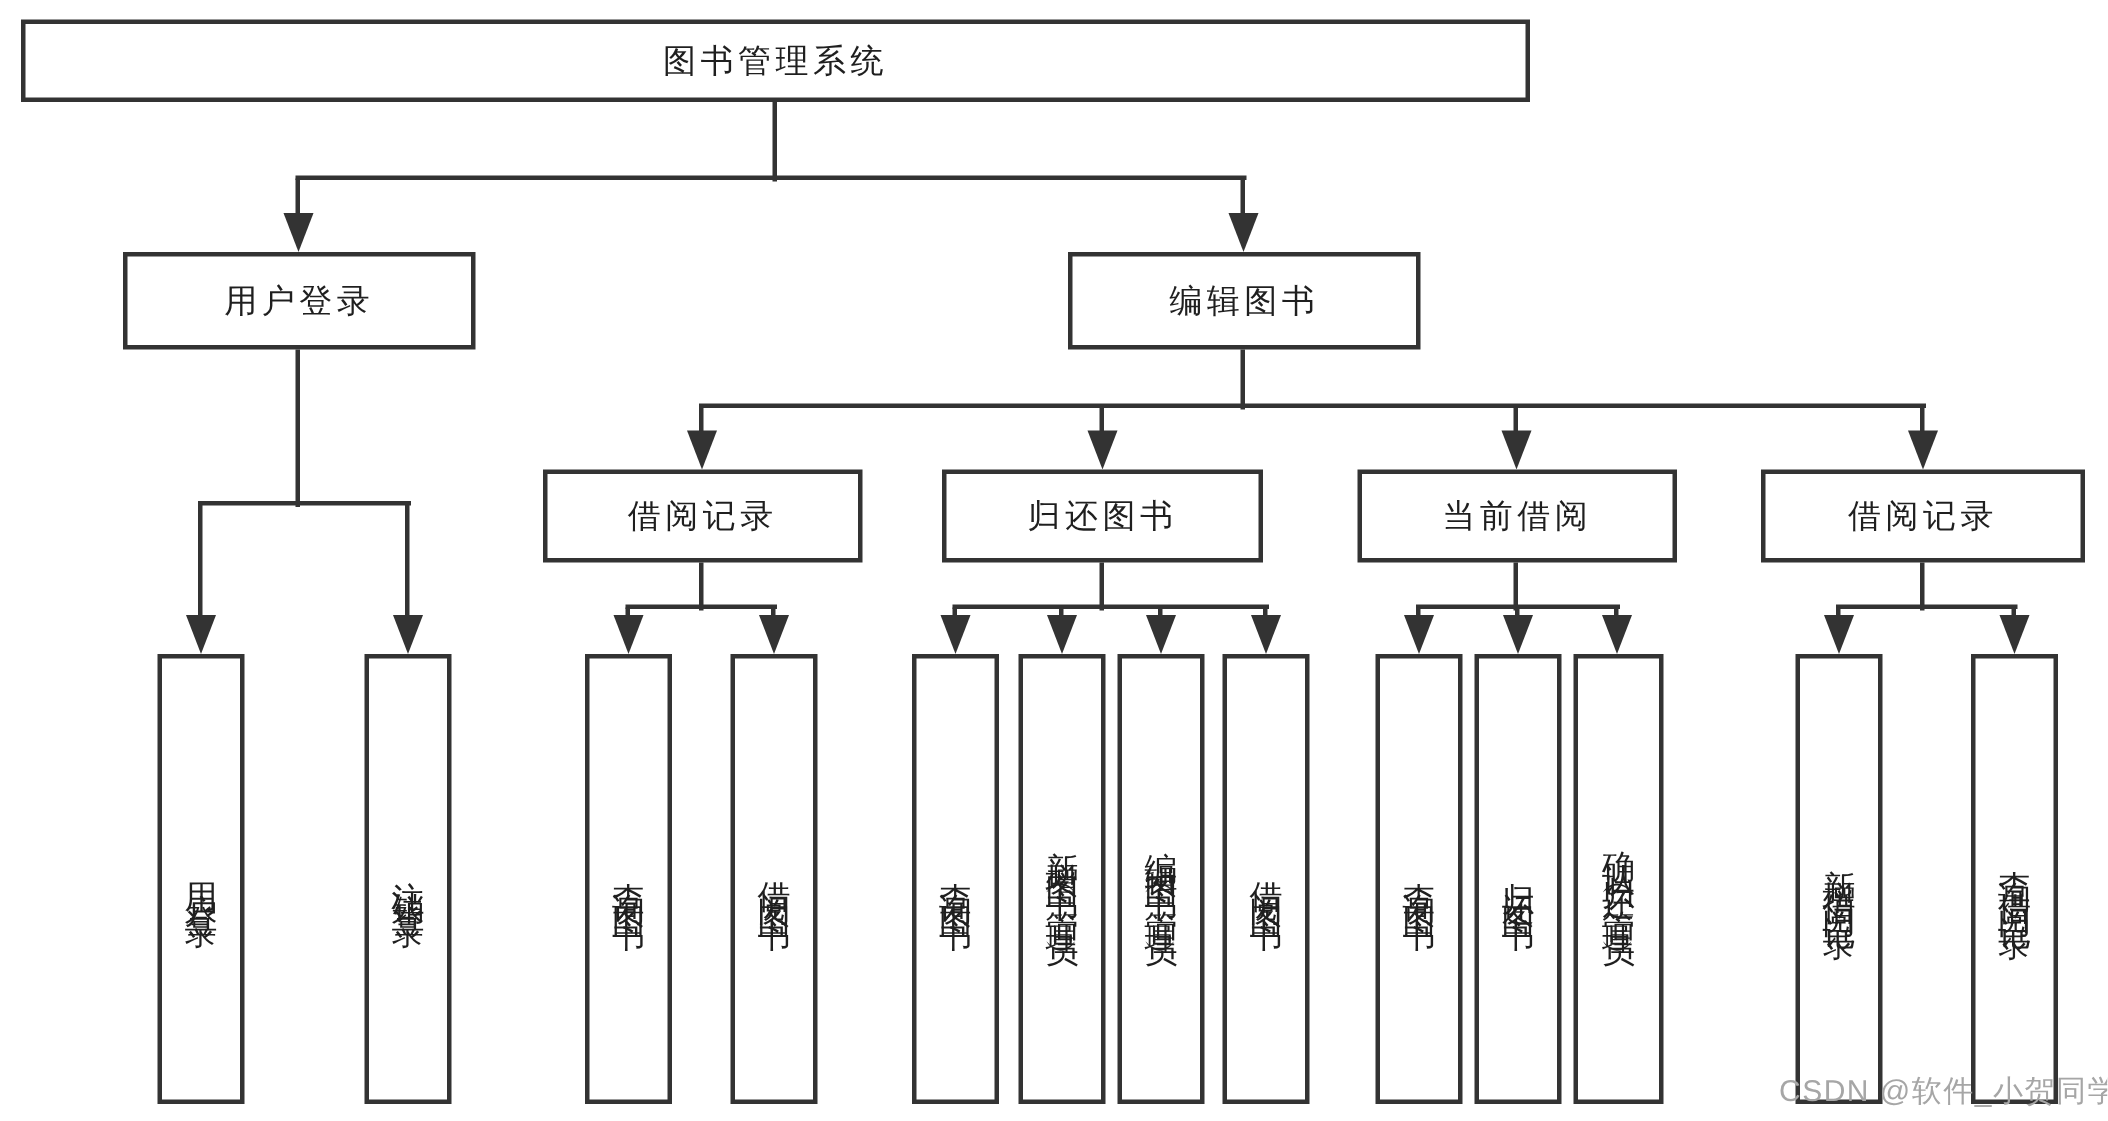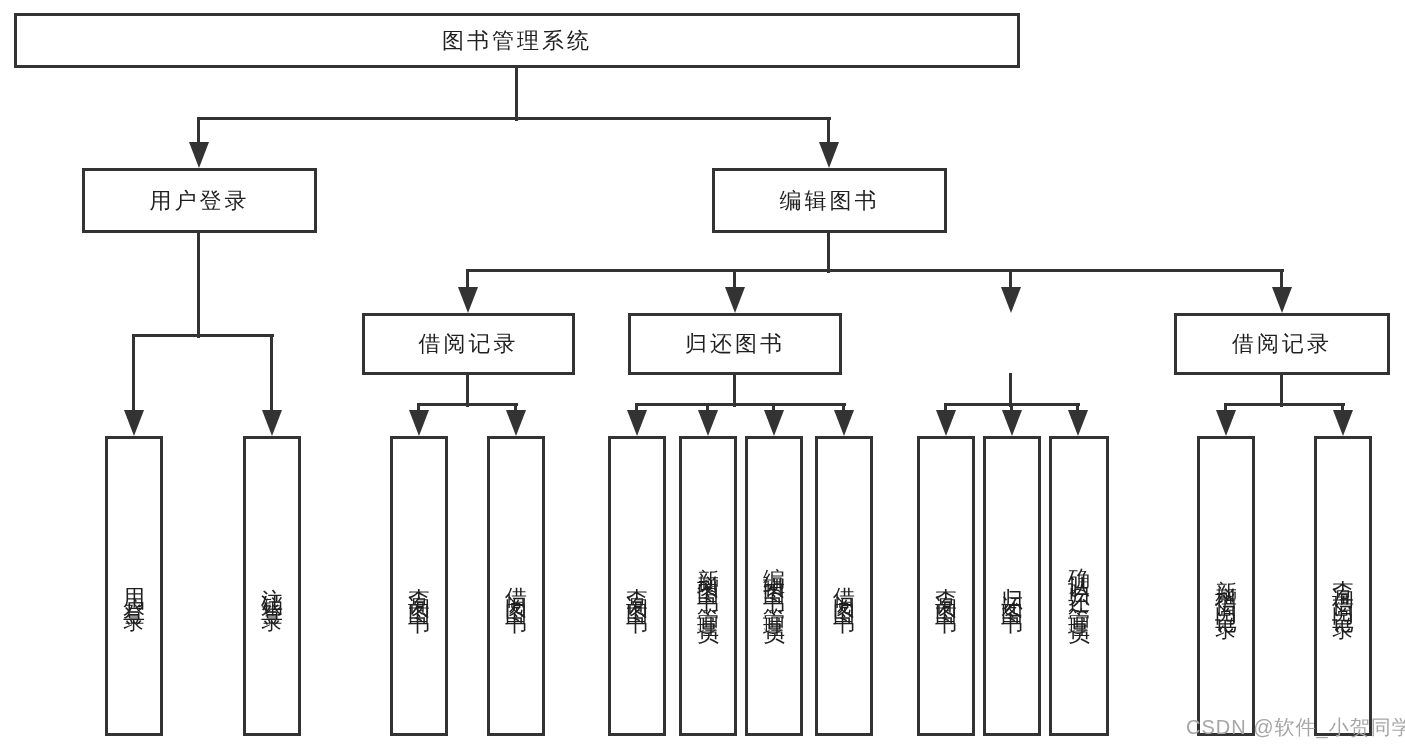--- a/index.html
+++ b/index.html
@@ -99,20 +99,23 @@
   <div class="box h" style="left:712px;top:168px;width:235px;height:65px">
     <span>编辑图书</span>
   </div>
 
   <div class="box h" style="left:362px;top:313px;width:213px;height:62px">
     <span>借阅记录</span>
   </div>
   <div class="box h" style="left:628px;top:313px;width:214px;height:62px">
     <span>归还图书</span>
   </div>
+  <div class="box h" style="left:905px;top:313px;width:213px;height:62px">
+    <span>当前借阅</span>
+  </div>
   <div class="box h" style="left:1174px;top:313px;width:216px;height:62px">
     <span>借阅记录</span>
   </div>
 
   <div class="box v" style="left:105px;top:436px;width:58px;height:300px">
     <span>用户登录</span>
   </div>
   <div class="box v" style="left:243px;top:436px;width:58px;height:300px">
     <span>注销登录</span>
   </div>

